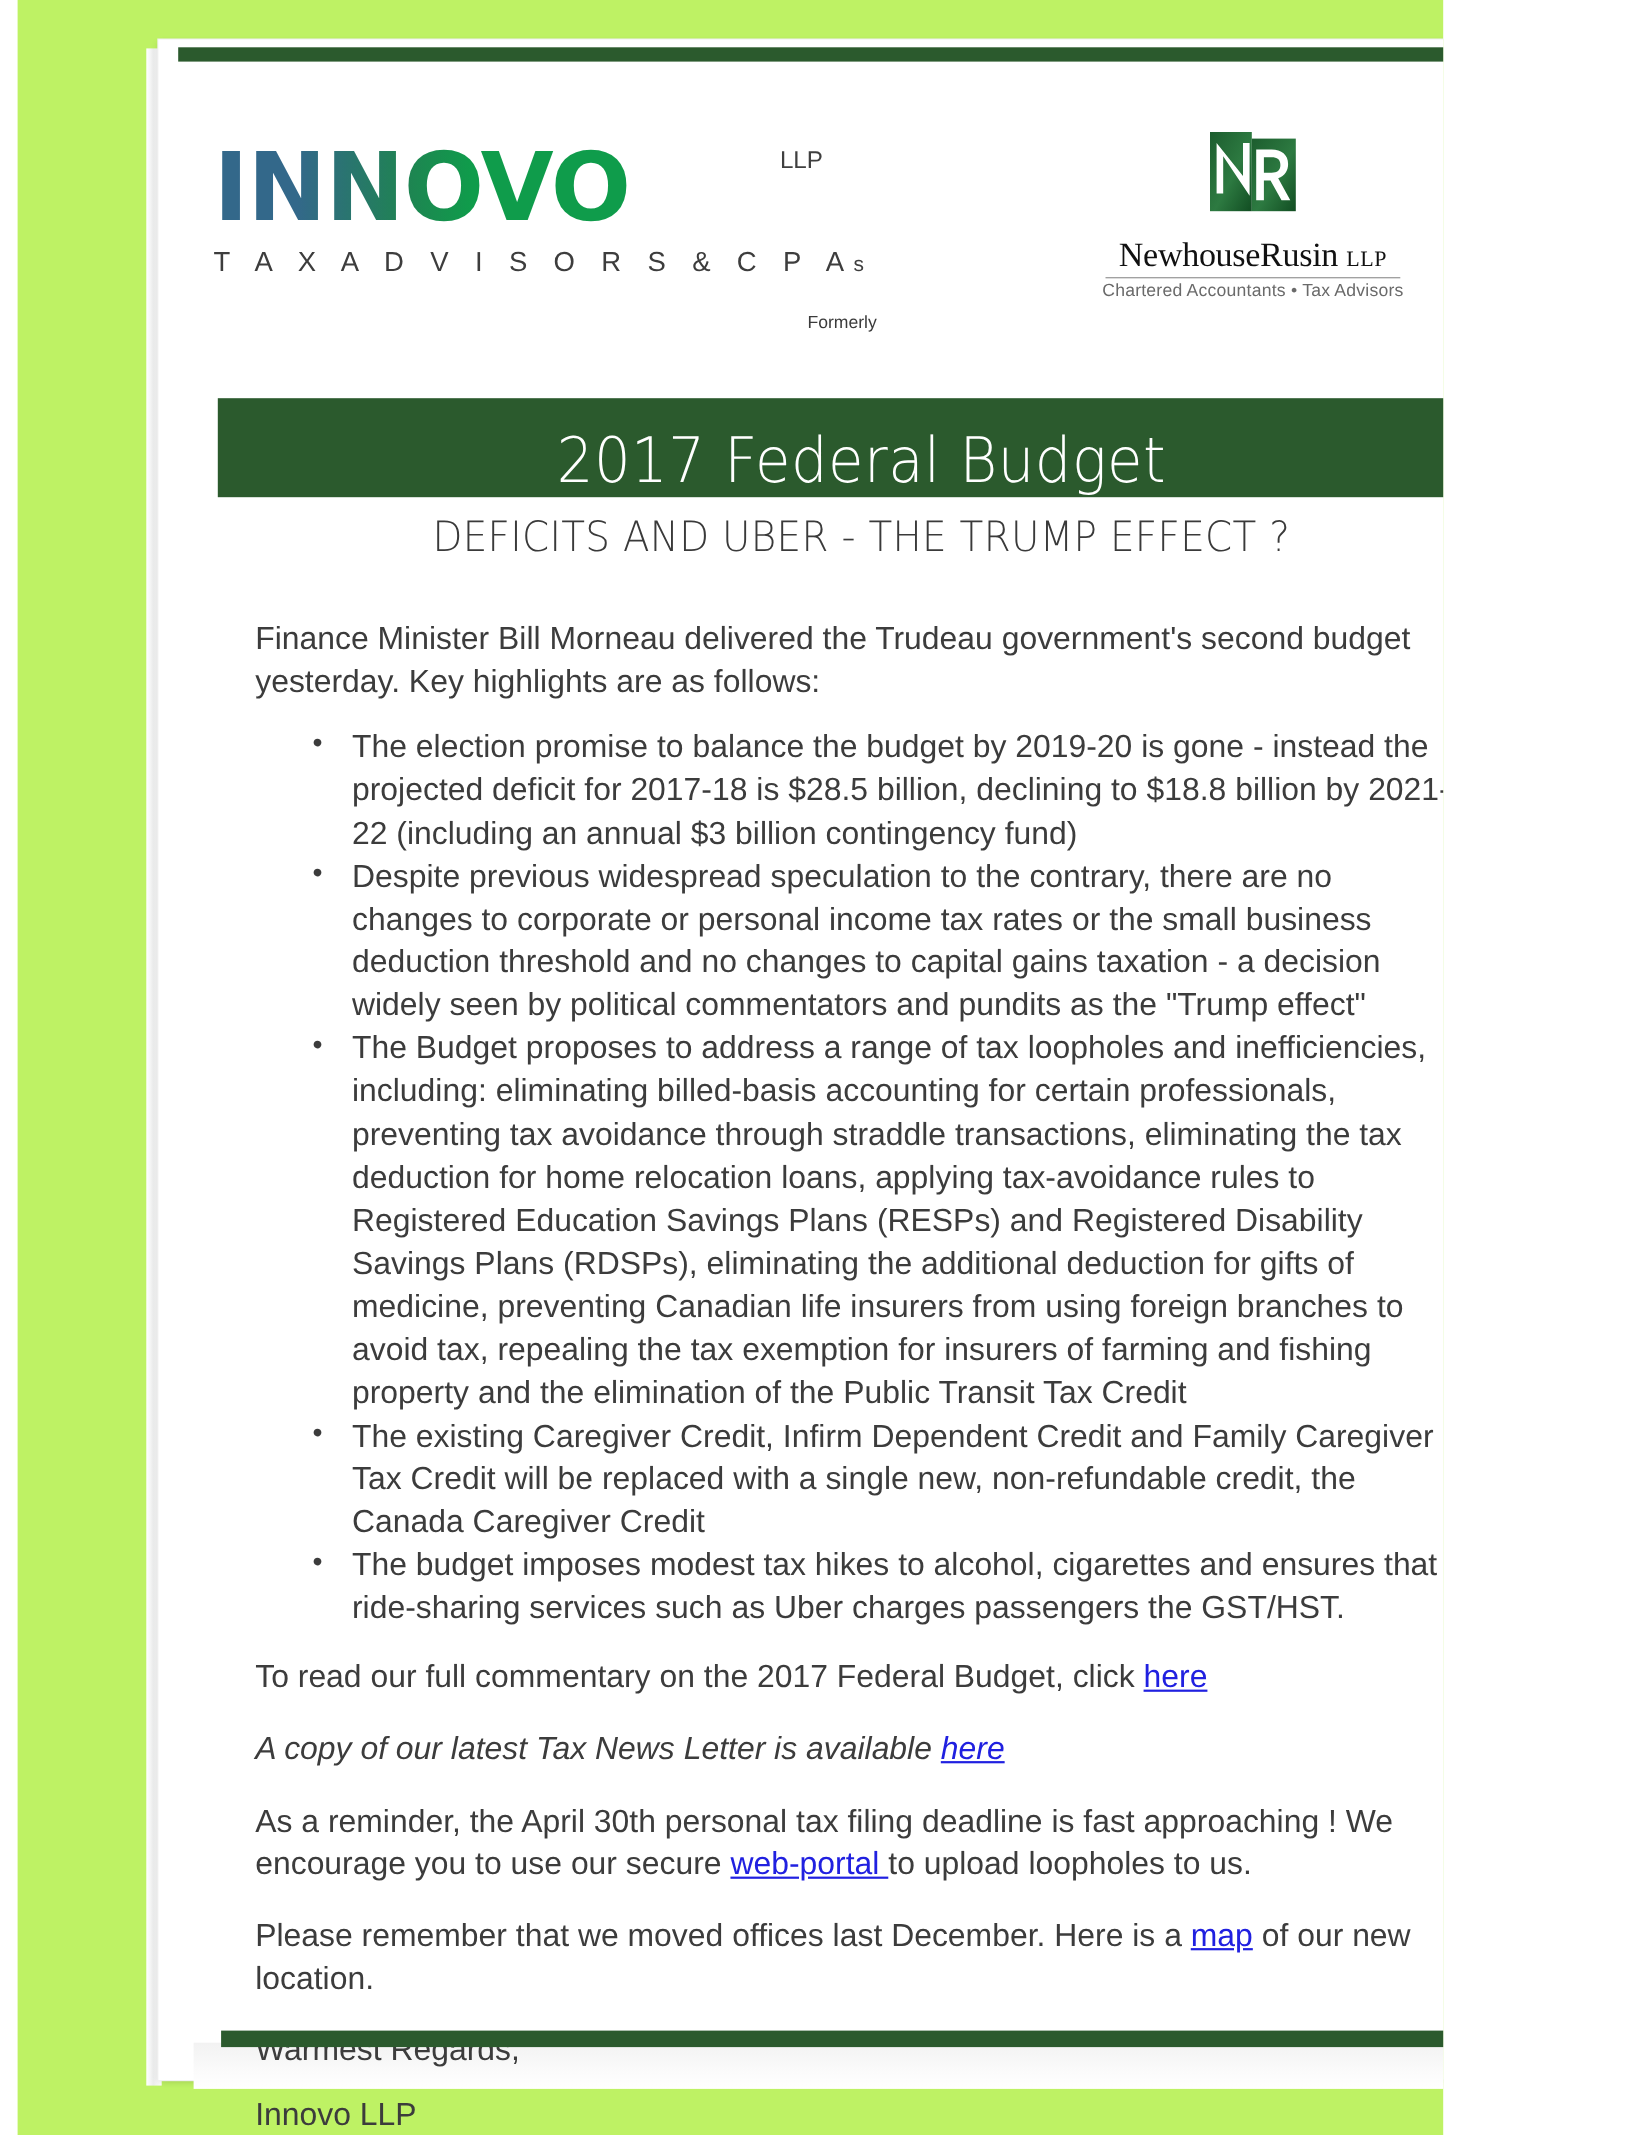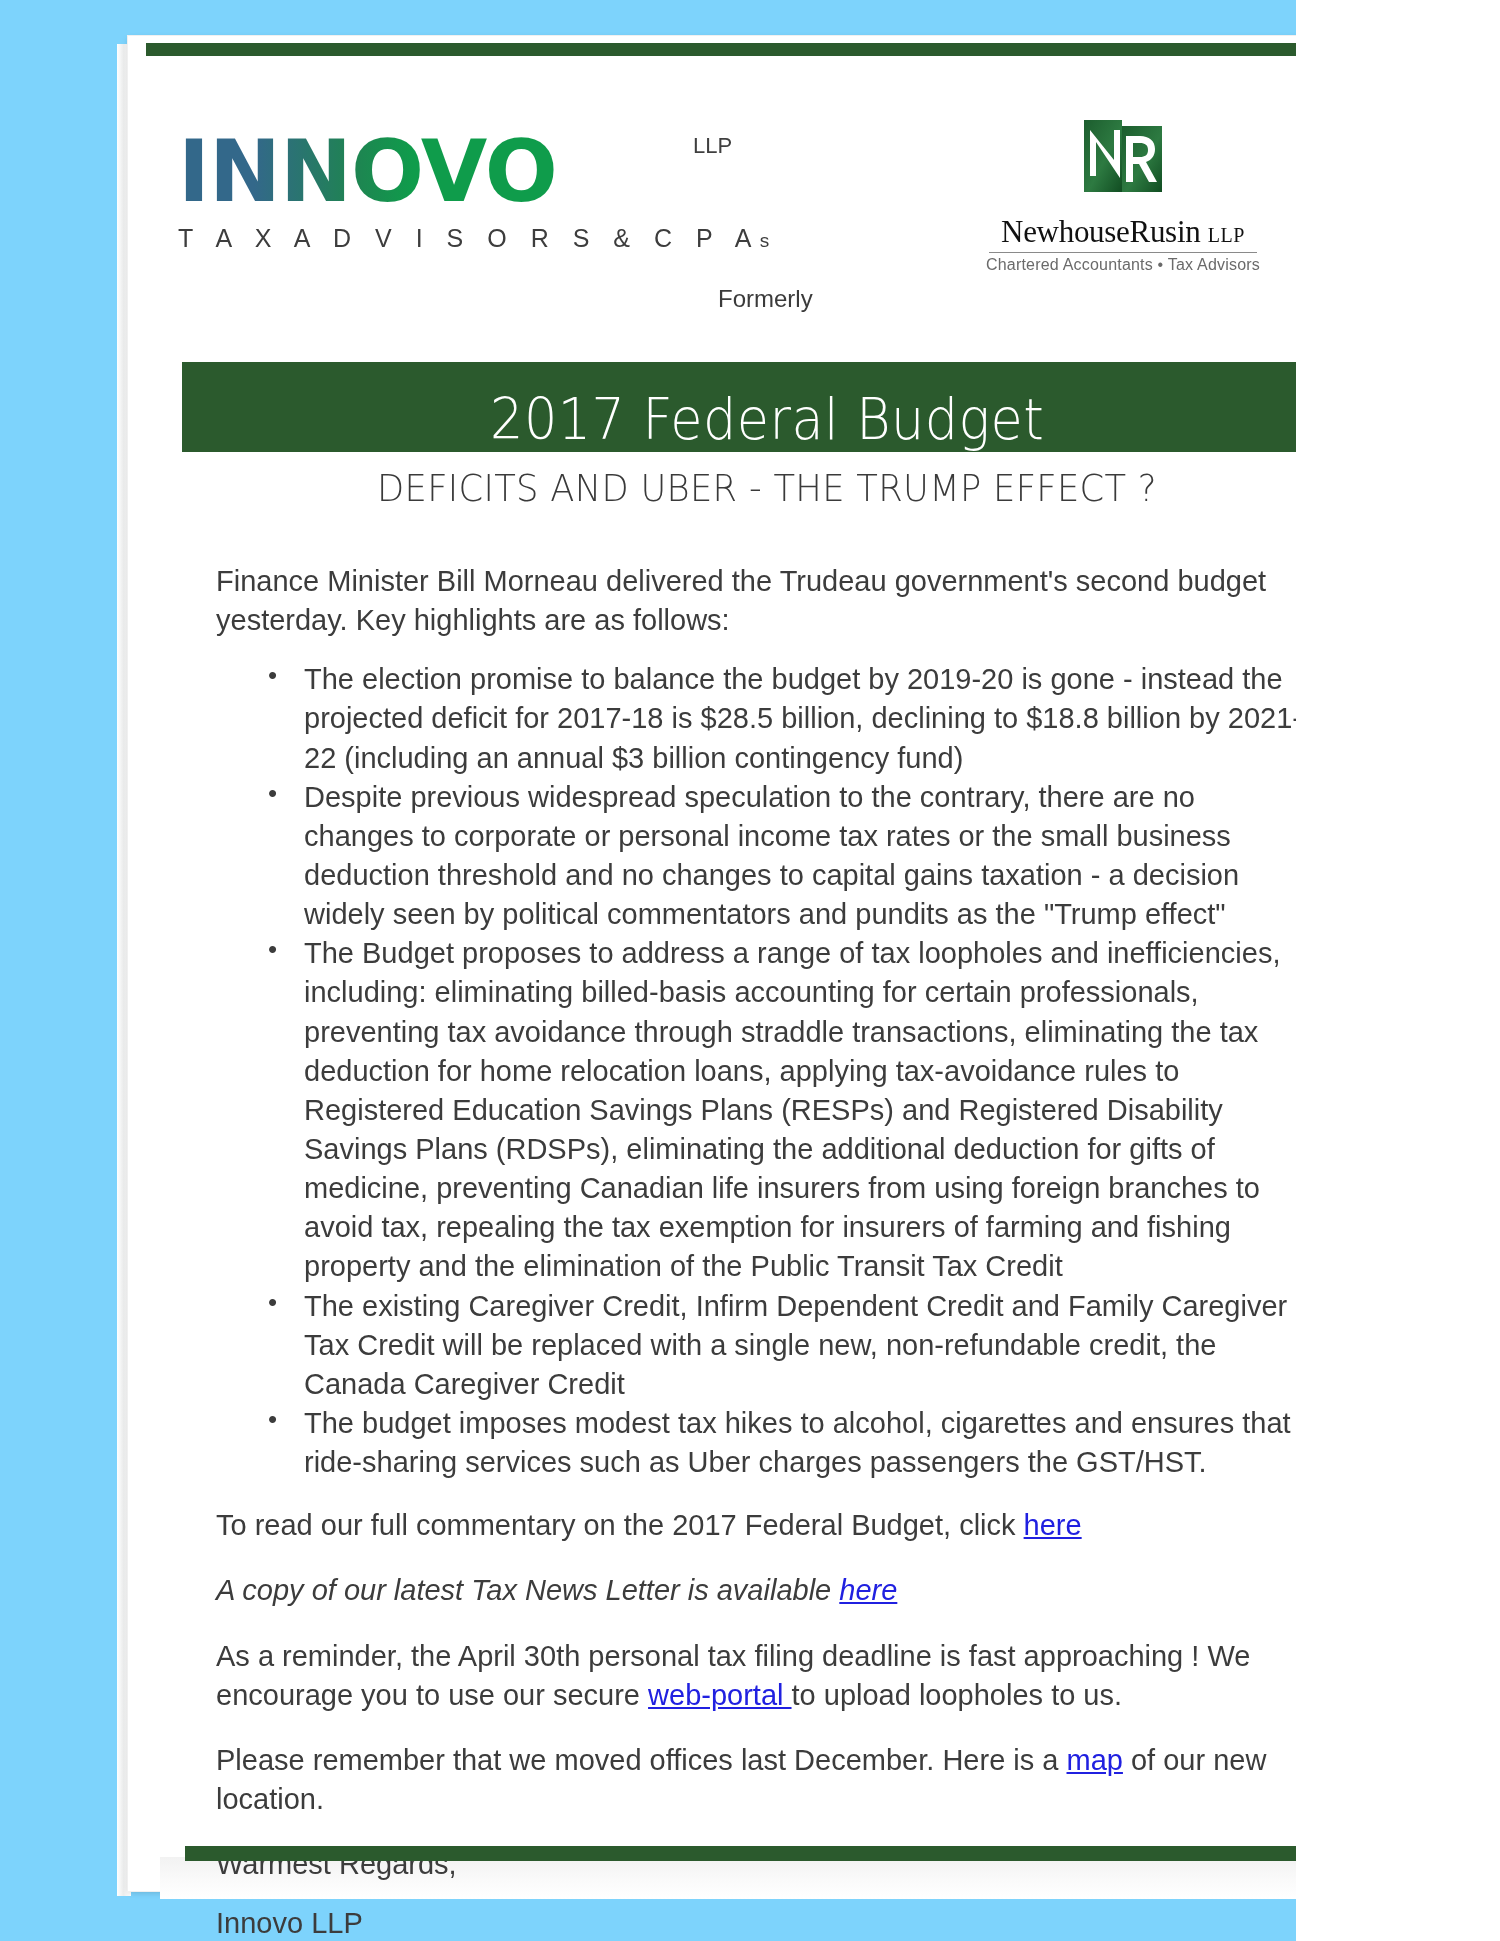--- a/index.html
+++ b/index.html
@@ -10,22 +10,23 @@
     background: #ffffff;
     width: 1500px;
     height: 1941px;
     font-family: "Liberation Sans", sans-serif;
   }
 
   #canvas {
     position: relative;
     width: 1296px;
     height: 1941px;
-    background: #7dd3fc;
+    background: #bef264;
     overflow: hidden;
+    margin-left: 16px;
   }
 
   
   .page-sheet {
     position: absolute;
     left: 128px;
     top: 36px;
     width: 1235px;
     height: 1855px;
     background: #ffffff;
@@ -161,21 +162,21 @@
     color: #6a6a6a;
     letter-spacing: 0.2px;
     white-space: nowrap;
   }
 
   .formerly {
     position: absolute;
     left: 718px;
     top: 285px;
     font-family: "Liberation Sans", sans-serif;
-    font-size: 24px;
+    font-size: 16px;
     color: #3b3b3b;
   }
 
   
   .banner {
     position: absolute;
     left: 182px;
     top: 362px;
     width: 1170px;
     height: 90px;

